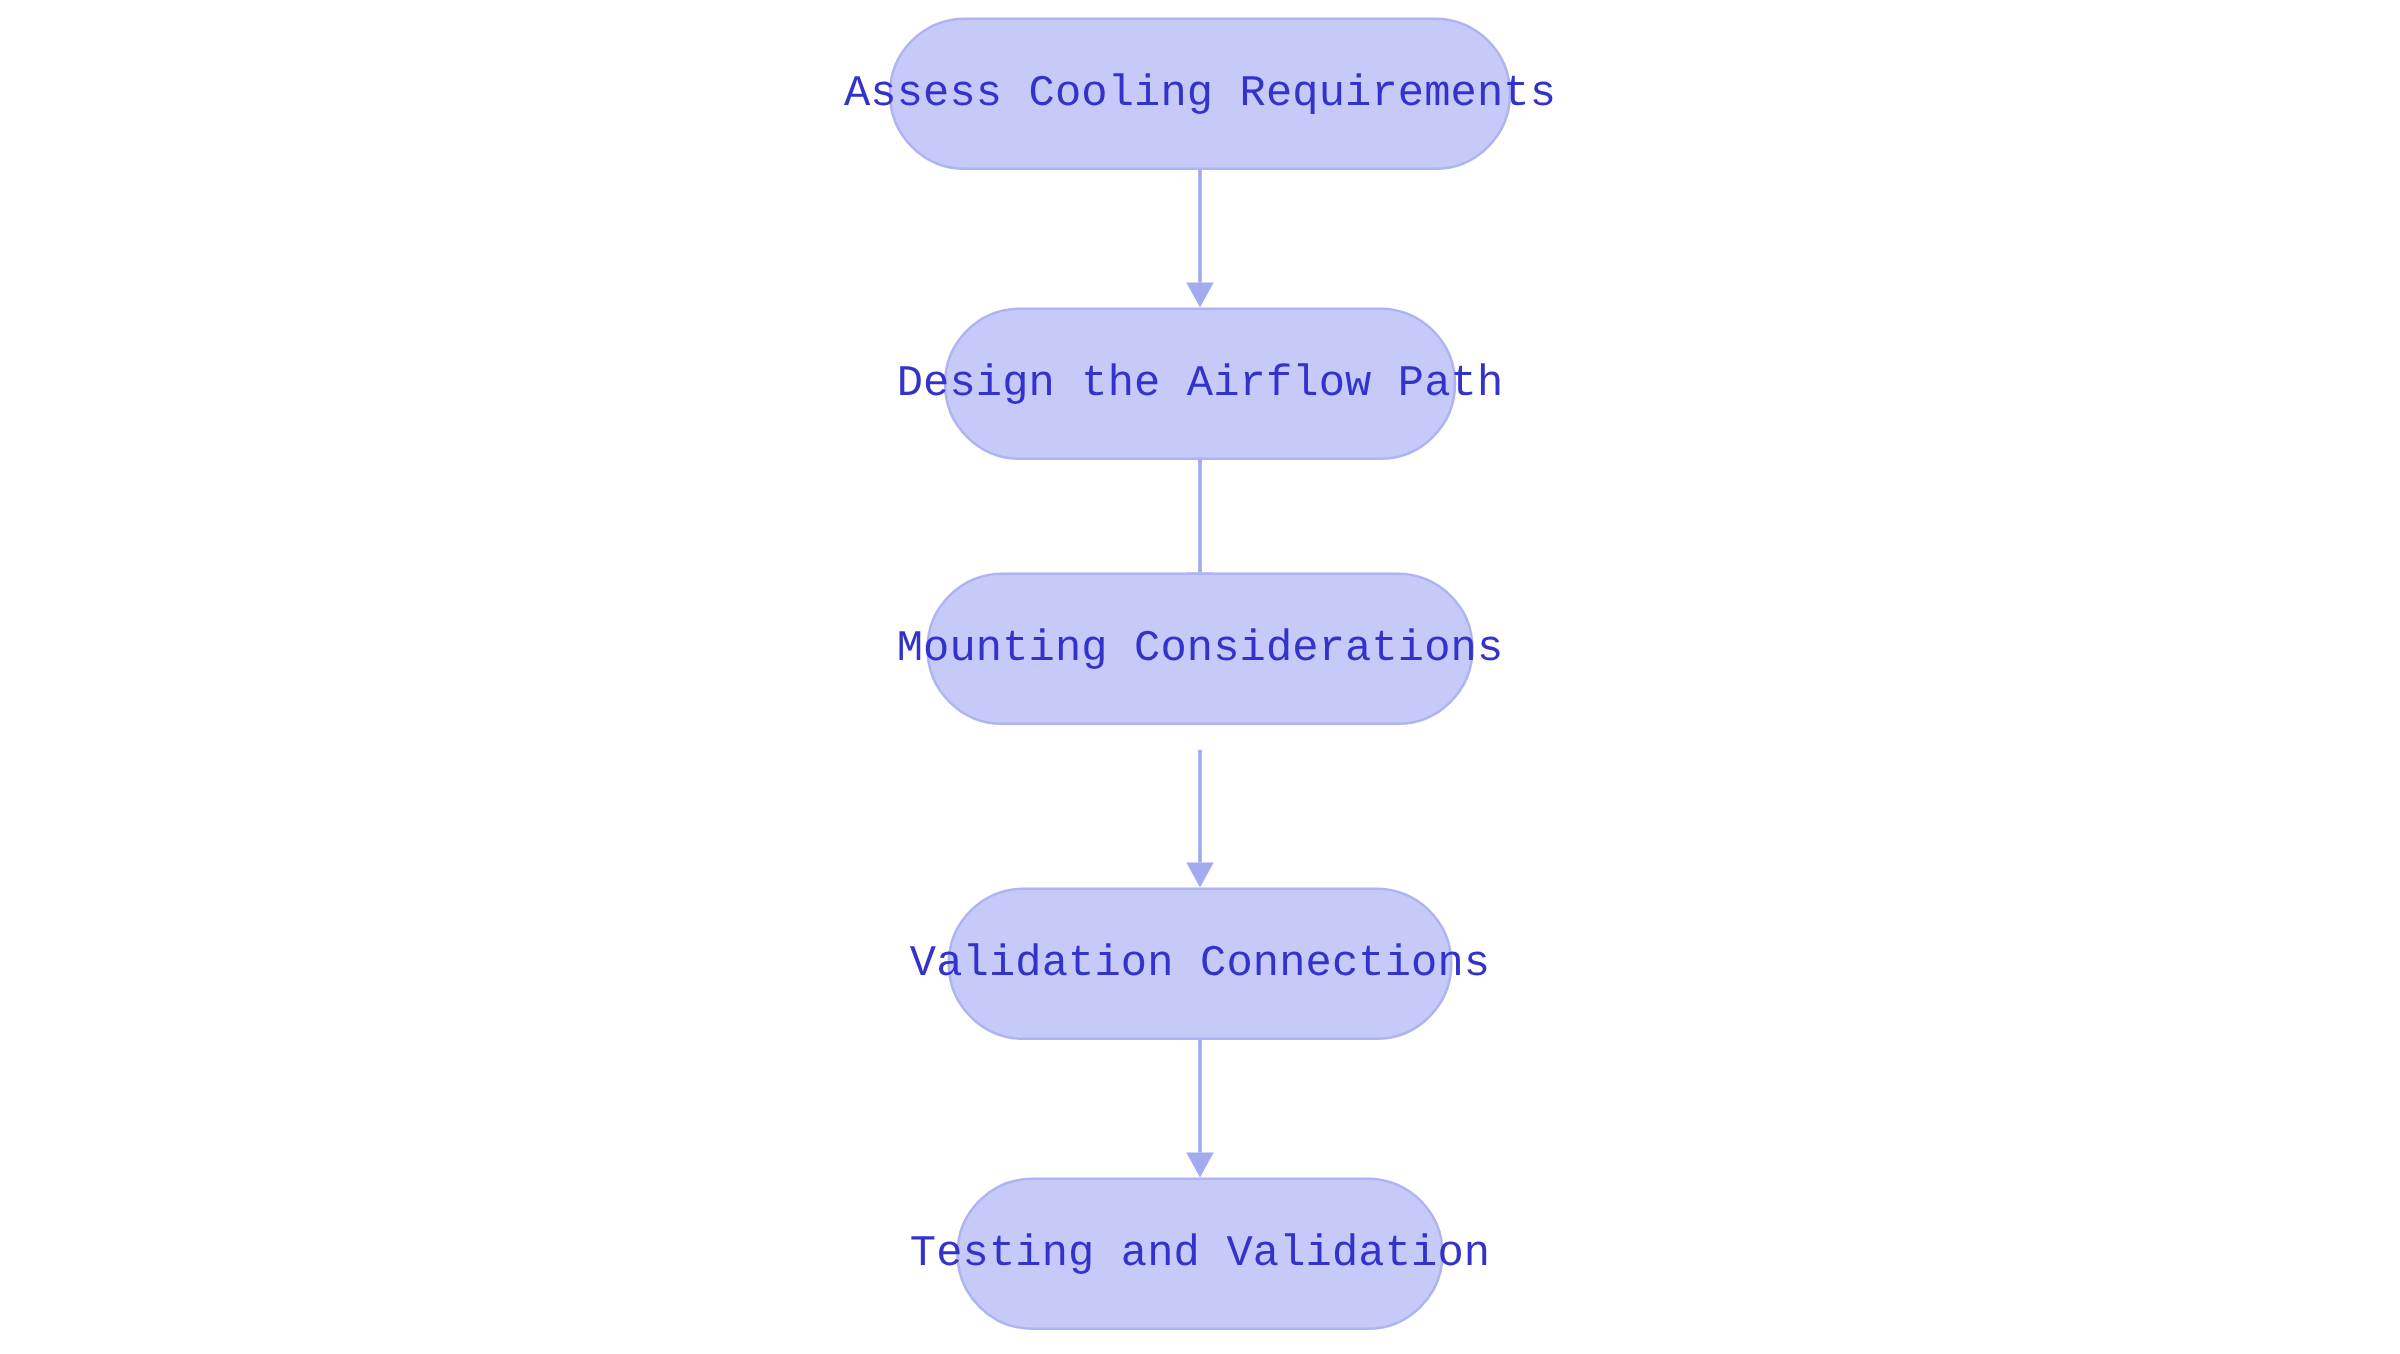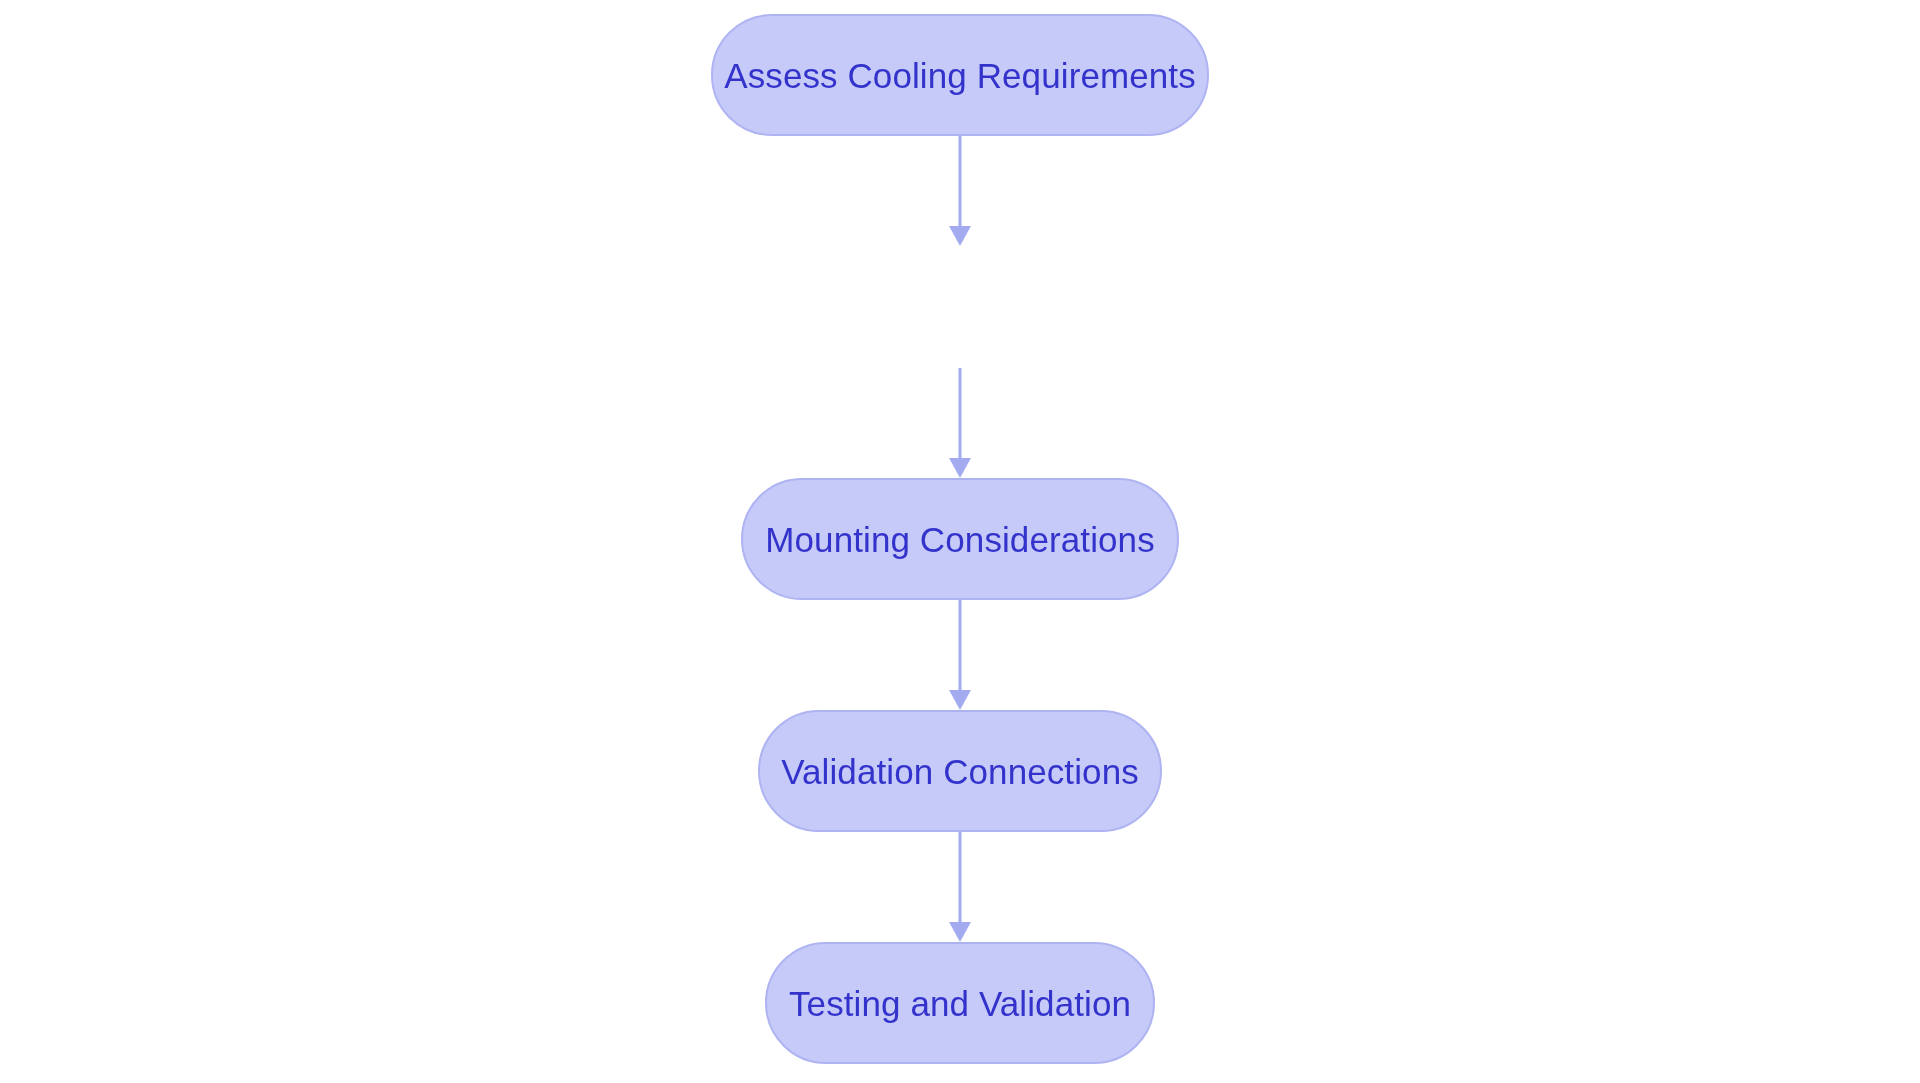--- a/index.html
+++ b/index.html
@@ -32,21 +32,21 @@
     display: flex;
     align-items: center;
     justify-content: center;
     background: #c6caf9;
     border: 2px solid #aeb3f2;
     border-radius: 61px;
     padding: 0 34px;
   }
 
   .flow-node-label {
-    font-family: Liberation Sans, sans-serif;
+    font-family: Liberation Mono, monospace;
     font-size: 35px;
     line-height: 1;
     font-weight: 400;
     color: #3333cc;
     white-space: nowrap;
     letter-spacing: 0.1px;
   }
 
   
   .flow-connector {
@@ -82,27 +82,30 @@
 
   <div class="flow-node" style="top:14px; width:498px;">
     <span class="flow-node-label">Assess Cooling Requirements</span>
   </div>
 
   <div class="flow-connector" style="top:136px; height:110px;">
     <div class="flow-connector-line" style="height:90px;"></div>
     <div class="flow-connector-arrowhead"></div>
   </div>
 
+  <div class="flow-node" style="top:246px; width:410px;">
+    <span class="flow-node-label">Design the Airflow Path</span>
+  </div>
 
   <div class="flow-connector" style="top:368px; height:110px;">
     <div class="flow-connector-line" style="height:90px;"></div>
     <div class="flow-connector-arrowhead"></div>
   </div>
 
-  <div class="flow-node" style="top:478px; width:438px;">
+  <div class="flow-node" style="top:458px; width:438px;">
     <span class="flow-node-label">Mounting Considerations</span>
   </div>
 
   <div class="flow-connector" style="top:600px; height:110px;">
     <div class="flow-connector-line" style="height:90px;"></div>
     <div class="flow-connector-arrowhead"></div>
   </div>
 
   <div class="flow-node" style="top:710px; width:404px;">
     <span class="flow-node-label">Validation Connections</span>

